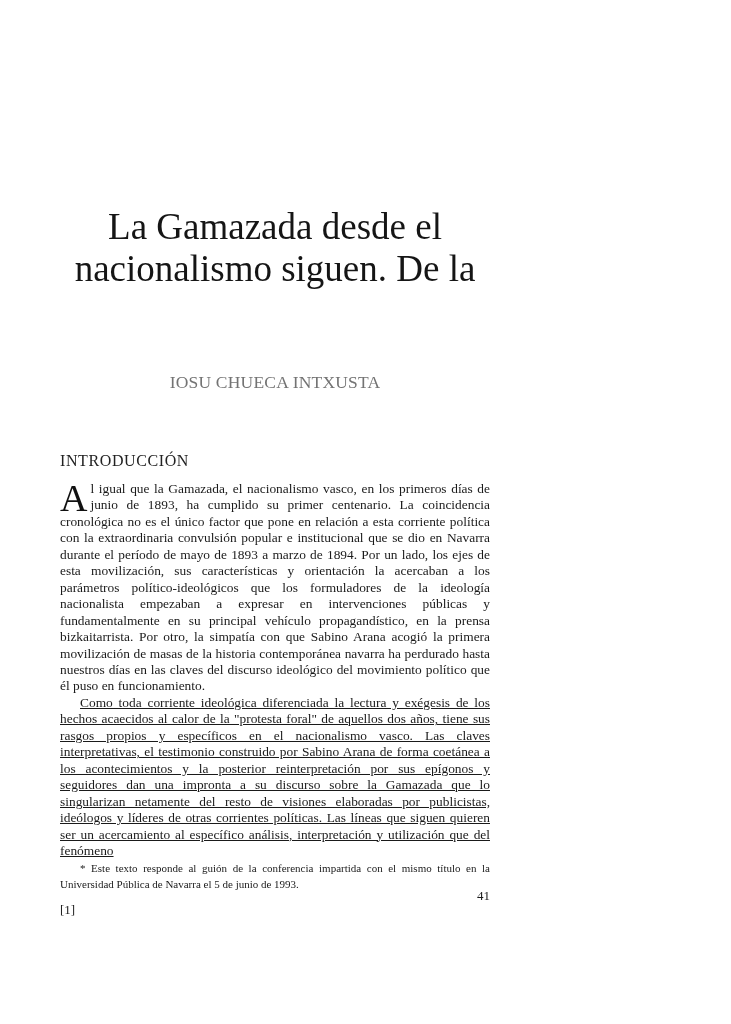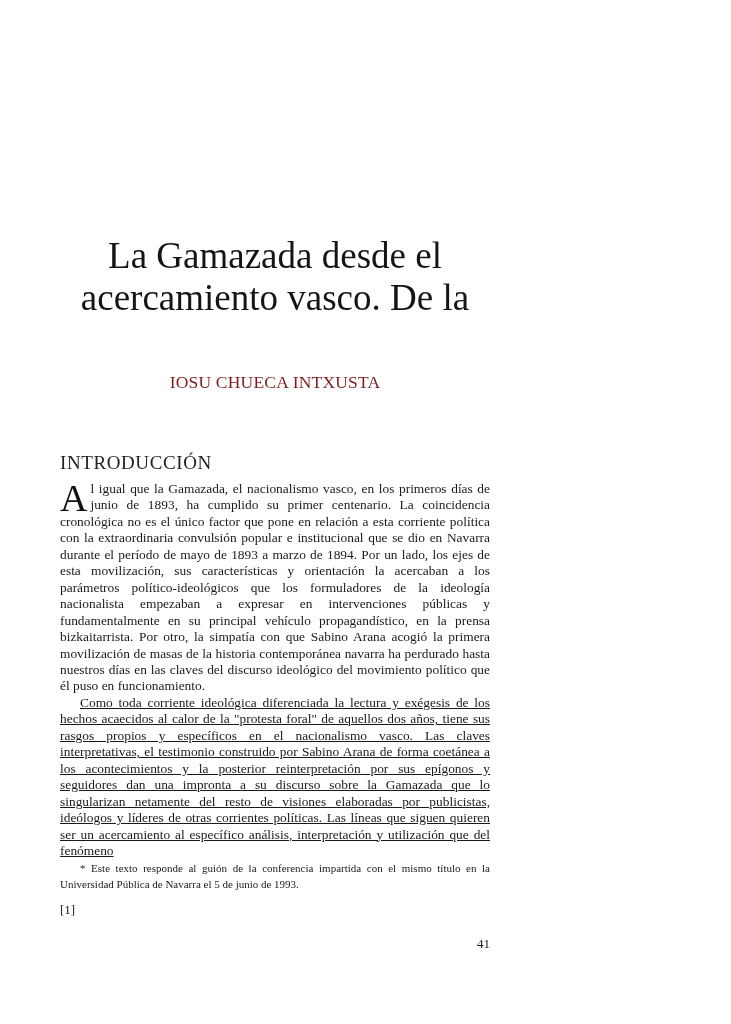--- a/index.html
+++ b/index.html
@@ -1,44 +1,44 @@
 <!DOCTYPE html>
 <html><head>
 <meta charset="utf-8">
 <style>
   html, body { margin: 0; padding: 0; background: #ffffff; }
   body { width: 731px; height: 1024px; position: relative; overflow: hidden;
          font-family: "Liberation Serif", "DejaVu Serif", serif; color: #1a1a1a; }
   .page { position: absolute; left: 0; top: 0; width: 731px; height: 1024px; }
   .title { position: absolute; left: 60px; width: 430px; top: 206px; text-align: center;
-           font-size: 37px; line-height: 42px; color: #151515; margin-top: 29px; }
+           font-size: 37px; line-height: 42px; color: #151515; }
   .author { position: absolute; left: 60px; width: 430px; top: 372px; text-align: center;
-            font-size: 17.5px; letter-spacing: 0.2px; color: #7f1d1d; }
-  .section-head { position: absolute; left: 60px; top: 452px; font-size: 19px;
+            font-size: 17.5px; letter-spacing: 0.2px; color: #737373; }
+  .section-head { position: absolute; left: 60px; top: 452px; font-size: 16px;
                   letter-spacing: 0.6px; color: #222; }
   .body-text { position: absolute; left: 60px; width: 430px; top: 481px;
                font-size: 13.4px; line-height: 16.45px; text-align: justify; }
   .body-text p { margin: 0; }
   .body-text p.indent { text-indent: 20px; text-decoration: underline; }
   .dropcap { float: left; font-size: 38px; line-height: 30px; margin: 1px 3px 0 0;
              padding-top: 1px; color: #111; }
   .footnote { position: absolute; left: 60px; width: 430px; top: 861px;
               font-size: 11px; line-height: 15.5px; text-align: justify; }
   .footnote p { margin: 0; text-indent: 20px; }
   .folio-left { position: absolute; left: 60px; top: 902px; font-size: 13px; }
-  .folio-right { position: absolute; right: 241px; top: 936px; font-size: 13px; }
+  .folio-right { position: absolute; right: 241px; top: 888px; font-size: 13px; }
 </style>
 </head>
 <body>
 
 <div class="page">
 
   <div class="title">
     <div>La Gamazada desde el</div>
-    <div>acercamiento vasco. De la</div>
+    <div>nacionalismo siguen. De la</div>
   </div>
 
   <div class="author">IOSU CHUECA INTXUSTA</div>
 
   <div class="section-head">INTRODUCCIÓN</div>
 
   <div class="body-text">
     <p><span class="dropcap">A</span><span>l igual que la Gamazada, el nacionalismo vasco, en los primeros días de junio de 1893, ha cumplido su primer centenario. La coincidencia cronológica no es el único factor que pone en relación a esta corriente política con la extraordinaria convulsión popular e institucional que se dio en Navarra durante el período de mayo de 1893 a marzo de 1894. Por un lado, los ejes de esta movilización, sus características y orientación la acercaban a los parámetros político-ideológicos que los formuladores de la ideología nacionalista empezaban a expresar en intervenciones públicas y fundamentalmente en su principal vehículo propagandístico, en la prensa bizkaitarrista. Por otro, la simpatía con que Sabino Arana acogió la primera movilización de masas de la historia contemporánea navarra ha perdurado hasta nuestros días en las claves del discurso ideológico del movimiento político que él puso en funcionamiento.</span></p>
     <p class="indent">Como toda corriente ideológica diferenciada la lectura y exégesis de los hechos acaecidos al calor de la "protesta foral" de aquellos dos años, tiene sus rasgos propios y específicos en el nacionalismo vasco. Las claves interpretativas, el testimonio construido por Sabino Arana de forma coetánea a los acontecimientos y la posterior reinterpretación por sus epígonos y seguidores dan una impronta a su discurso sobre la Gamazada que lo singularizan netamente del resto de visiones elaboradas por publicistas, ideólogos y líderes de otras corrientes políticas. Las líneas que siguen quieren ser un acercamiento al específico análisis, interpretación y utilización que del fenómeno</p>
   </div>

